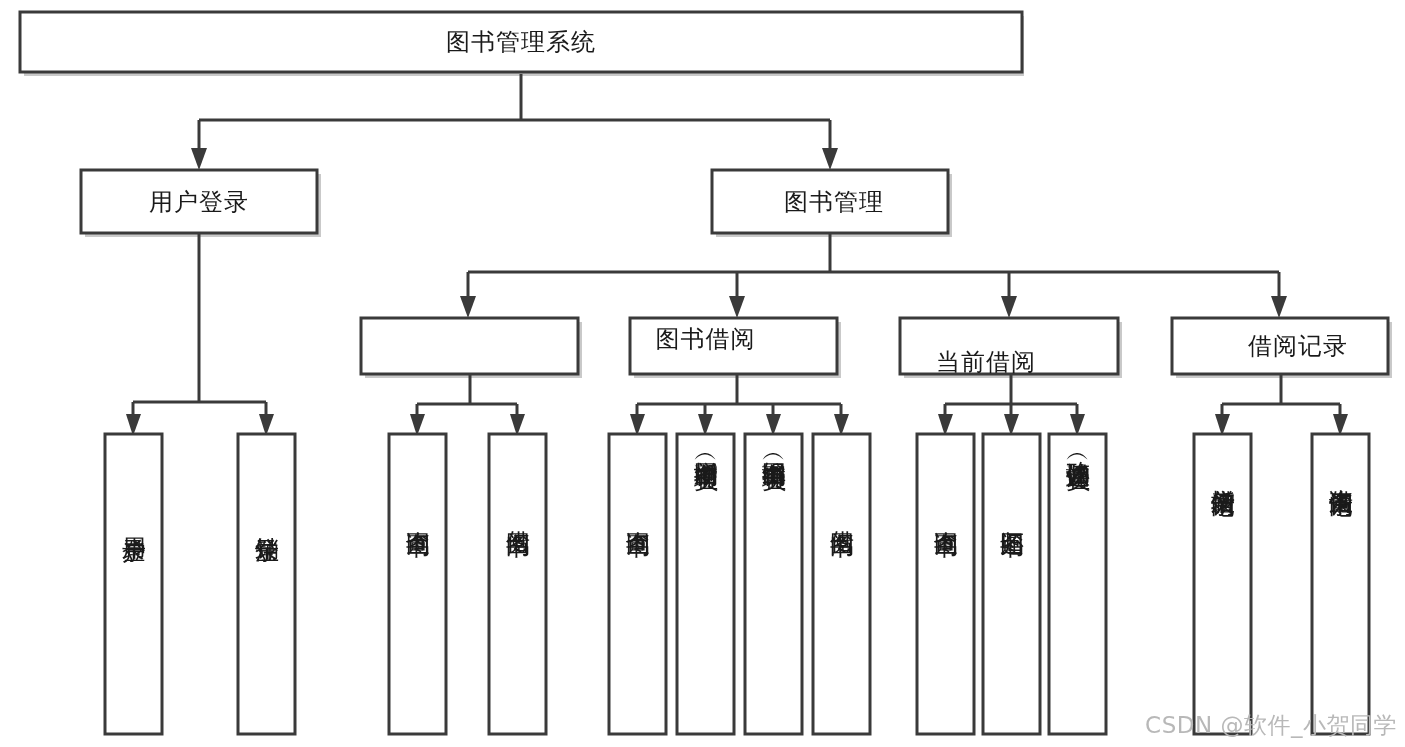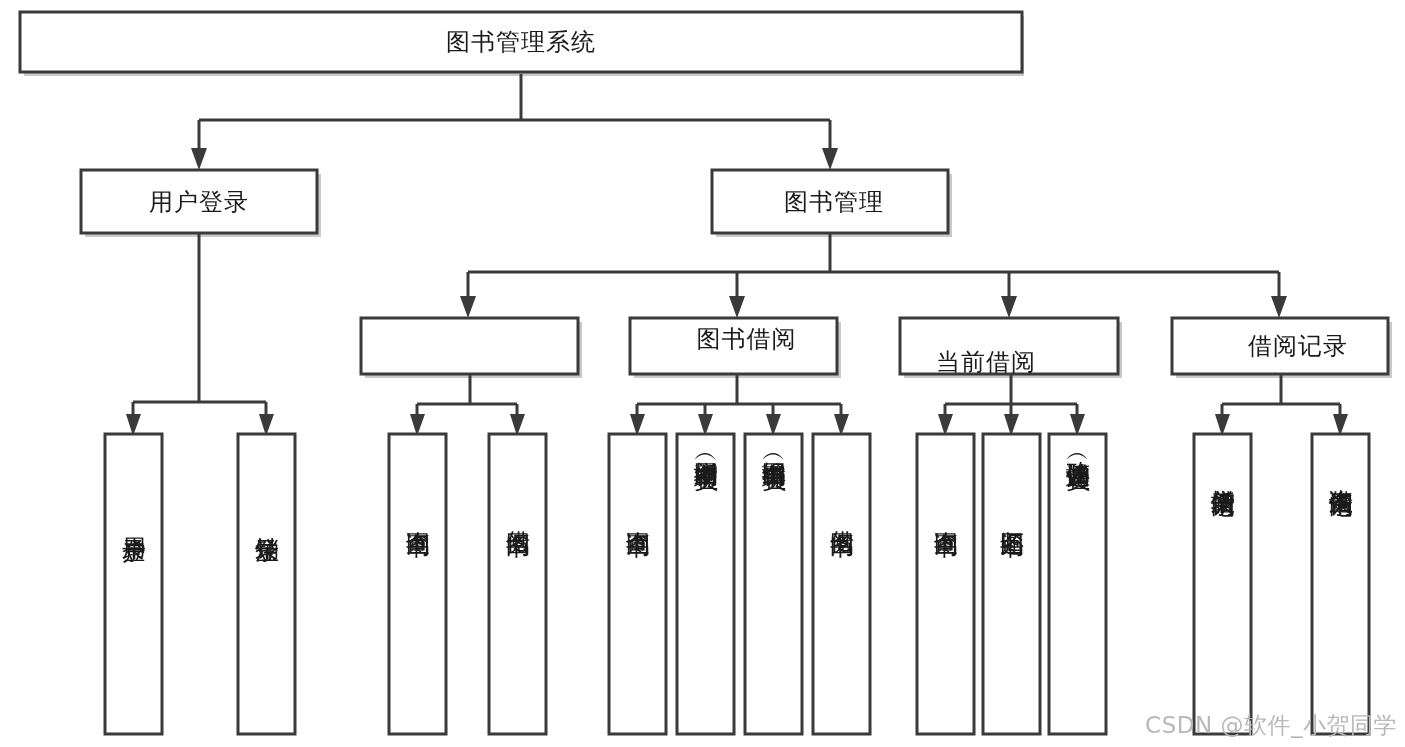--- a/index.html
+++ b/index.html
@@ -217,21 +217,21 @@
 
   <div class="hlabel-wrap" style="left:81px; top:170px; width:236px; height:63px;">
     <span class="hlabel-text">用户登录</span>
   </div>
 
   <div class="hlabel-wrap" style="left:712px; top:170px; width:244px; height:63px;">
     <span class="hlabel-text">图书管理</span>
   </div>
 
 
-  <div class="hlabel-wrap" style="left:643px; top:318px; width:207px; height:41px;">
+  <div class="hlabel-wrap" style="left:602px; top:318px; width:207px; height:41px;">
     <span class="hlabel-text">图书借阅</span>
   </div>
 
   <div class="hlabel-wrap" style="left:900px; top:318px; width:172px; height:56px;margin-top:16px;">
     <span class="hlabel-text">当前借阅</span>
   </div>
 
   <div class="hlabel-wrap" style="left:1172px; top:318px; width:252px; height:56px;">
     <span class="hlabel-text">借阅记录</span>
   </div>

